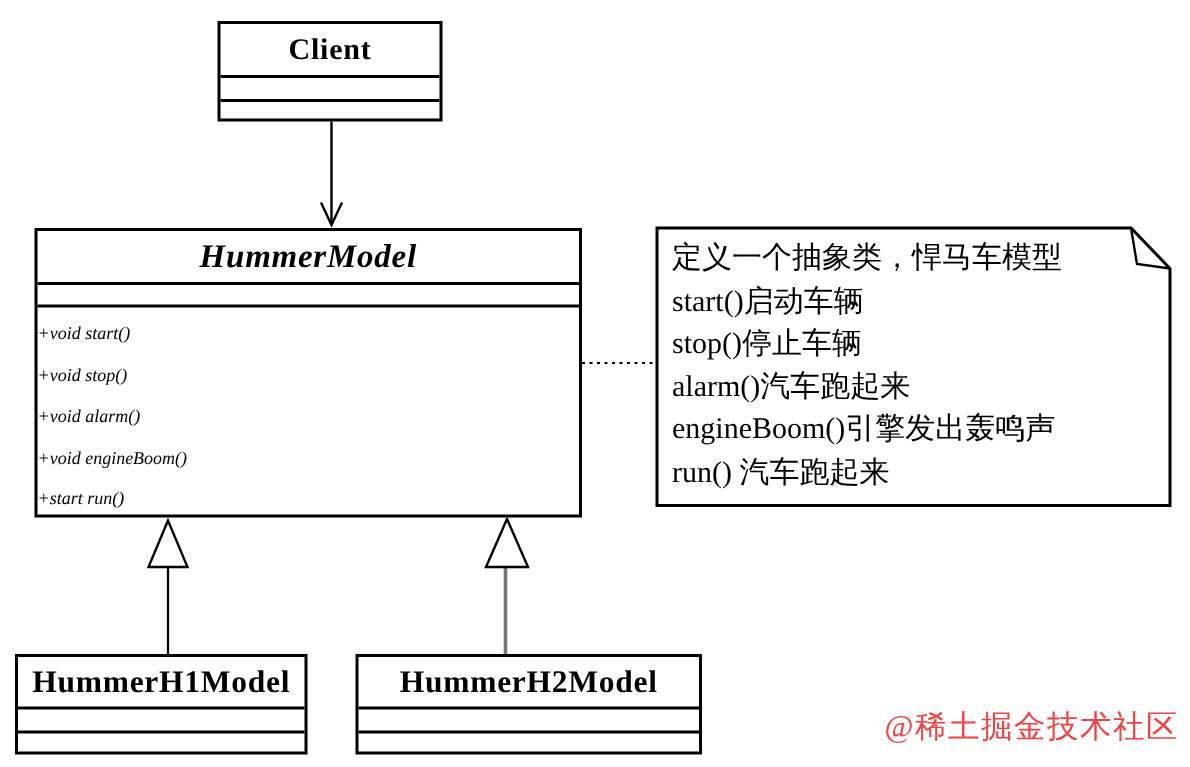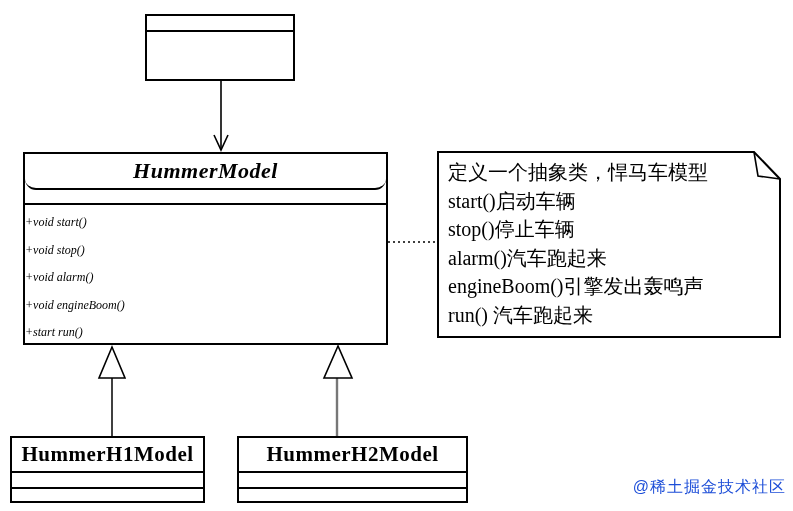--- a/index.html
+++ b/index.html
@@ -23,21 +23,21 @@
     align-items: center;
     justify-content: center;
     font-weight: bold;
     border-bottom: 2px solid #000000;
     box-sizing: border-box;
     letter-spacing: 0.5px;
     color: #000000;
   }
   .compartment { box-sizing: border-box; }
   .compartment.mid { border-bottom: 2px solid #000000; }
-  .title-italic { font-style: italic; border-radius: 11px; }
+  .title-italic { font-style: italic; }
   .methods {
     position: absolute;
     left: 0; right: 0;
     padding: 4px 0 0 0;
     font-style: italic;
     font-size: 12px;
     line-height: 27.5px;
     color: #000000;
     white-space: nowrap;
   }
@@ -48,24 +48,24 @@
     width: 326px;
     font-size: 20px;
     line-height: 28.5px;
     color: #000000;
     white-space: nowrap;
   }
   .watermark {
     position: absolute;
     right: 7px;
     bottom: 13px;
-    font-family: Liberation Sans, sans-serif;
-    font-size: 16px;
+    font-family: Liberation Serif, serif;
+    font-size: 21px;
     letter-spacing: 1px;
-    color: #1d4ed8;
+    color: #ef4444;
   }
 </style>
 </head>
 <body>
 
 <div class="canvas">
 
   <svg class="overlay" width="793" height="511" viewBox="0 0 793 511">
 
     <line x1="221" y1="80" x2="221" y2="148" stroke="#000000" stroke-width="1.6"></line>
@@ -77,20 +77,21 @@
     <polyline points="754,152 758,176 780,179" fill="none" stroke="#000000" stroke-width="1.6"></polyline>
 
     <line x1="112" y1="378" x2="112" y2="437" stroke="#000000" stroke-width="1.5"></line>
     <polygon points="112,347 99,378 125,378" fill="#ffffff" stroke="#000000" stroke-width="1.6"></polygon>
 
     <line x1="337" y1="378" x2="337" y2="437" stroke="#777777" stroke-width="2.4"></line>
     <polygon points="338,346 324,378 352,378" fill="#ffffff" stroke="#000000" stroke-width="1.6"></polygon>
   </svg>
 
   <div class="uml-class" style="left:145px; top:14px; width:150px; height:67px;">
+    <div class="uml-title" style="height:36px; font-size:20px;">Client</div>
     <div class="compartment mid" style="height:16px;"></div>
     <div class="compartment" style="height:11px;"></div>
   </div>
 
   <div class="uml-class" style="left:23px; top:152px; width:365px; height:193px;">
     <div class="uml-title title-italic" style="height:36px; font-size:22px;">HummerModel</div>
     <div class="compartment mid" style="height:15px;"></div>
     <div class="methods" style="top:51px;">
       <div>+void start()</div>
       <div>+void stop()</div>

